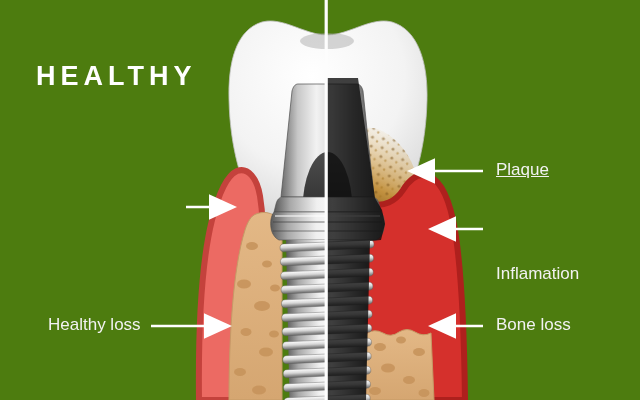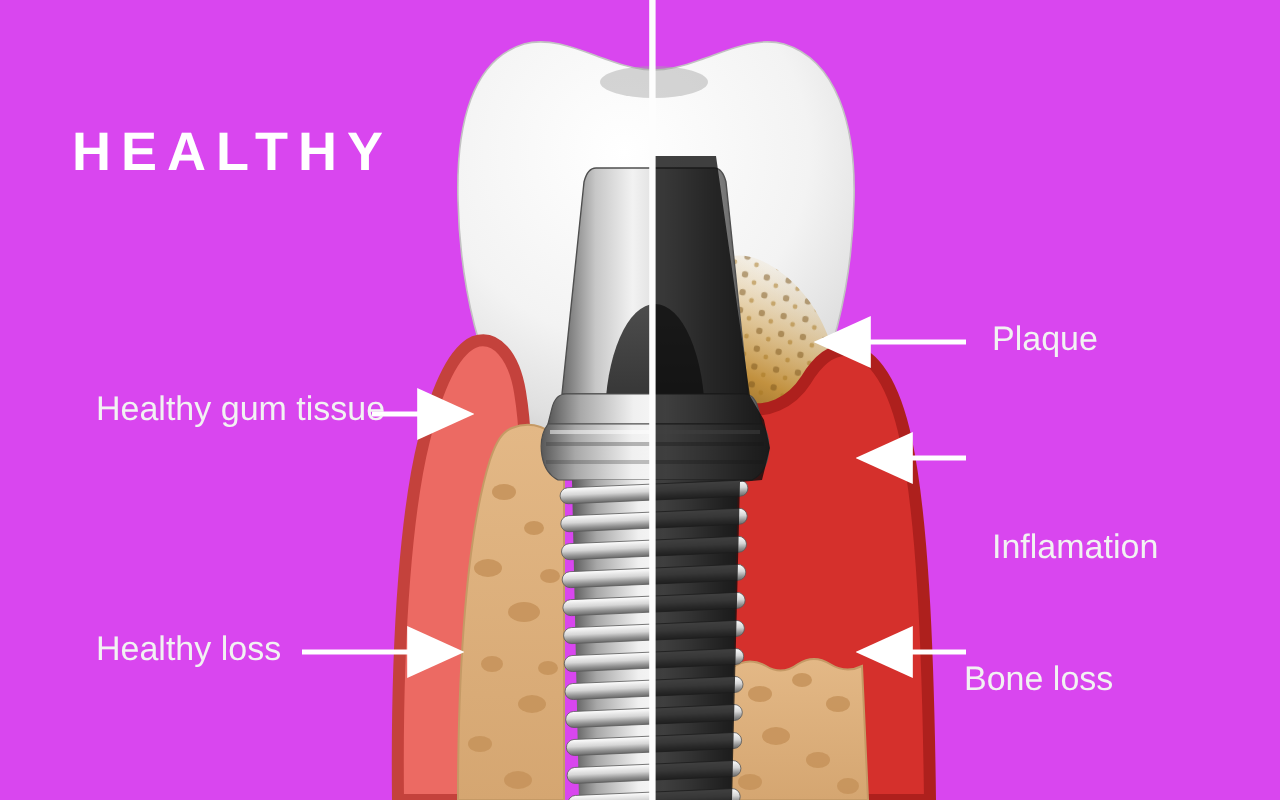--- a/index.html
+++ b/index.html
@@ -1,35 +1,35 @@
 <!DOCTYPE html>
 <html><head>
 <meta charset="utf-8">
 <style>
   html,body{margin:0;padding:0;background:#222;}
   #stage{
     position:relative;width:640px;height:400px;overflow:hidden;
-    background:#d946ef;
+    background:#4d7c0f;
     font-family:"Liberation Sans",sans-serif;
   }
   #art{position:absolute;left:0;top:0;}
   .title{
     position:absolute;color:#ffffff;font-weight:bold;font-size:27px;
     letter-spacing:5px;white-space:nowrap;
   }
   #title-healthy{left:36px;top:61px;}
   #title-unhealthy{left:441px;top:61px;letter-spacing:4px;}
   .lbl{
     position:absolute;color:#f2f2f2;font-size:17px;white-space:nowrap;
   }
   #lbl-gum{left:48px;top:195px;}
   #lbl-bone{left:48px;top:315px;}
-  #lbl-plaque{left:496px;top:160px;}
+  #lbl-plaque{left:496px;top:160px;text-decoration:underline;}
   #lbl-inflammation{left:496px;top:218px;margin-top:46px;}
-  #lbl-boneloss{left:482px;top:315px;margin-top:15px;}
+  #lbl-boneloss{left:496px;top:315px;}
 </style>
 </head>
 <body>
 
 <div id="stage">
 
   <svg id="art" width="640" height="400" viewBox="0 0 640 400">
     <defs>
       <radialGradient id="crownGrad" cx="0.42" cy="0.28" r="0.85">
         <stop offset="0" stop-color="#ffffff"></stop>
@@ -174,18 +174,17 @@
       <line x1="186" y1="207" x2="232" y2="207" marker-end="url(#arrHead)"></line>
       <line x1="151" y1="326" x2="227" y2="326" marker-end="url(#arrHead)"></line>
       <line x1="483" y1="171" x2="412" y2="171" marker-end="url(#arrHead)"></line>
       <line x1="483" y1="229" x2="433" y2="229" marker-end="url(#arrHead)"></line>
       <line x1="483" y1="326" x2="433" y2="326" marker-end="url(#arrHead)"></line>
     </g>
   </svg>
 
   <div id="title-healthy" class="title">HEALTHY</div>
 
-  <div id="lbl-gum" class="lbl">Healthy gum tissue</div>
   <div id="lbl-bone" class="lbl">Healthy loss</div>
   <div id="lbl-plaque" class="lbl">Plaque</div>
   <div id="lbl-inflammation" class="lbl">Inflamation</div>
   <div id="lbl-boneloss" class="lbl">Bone loss</div>
 </div>
 
 </body></html>

